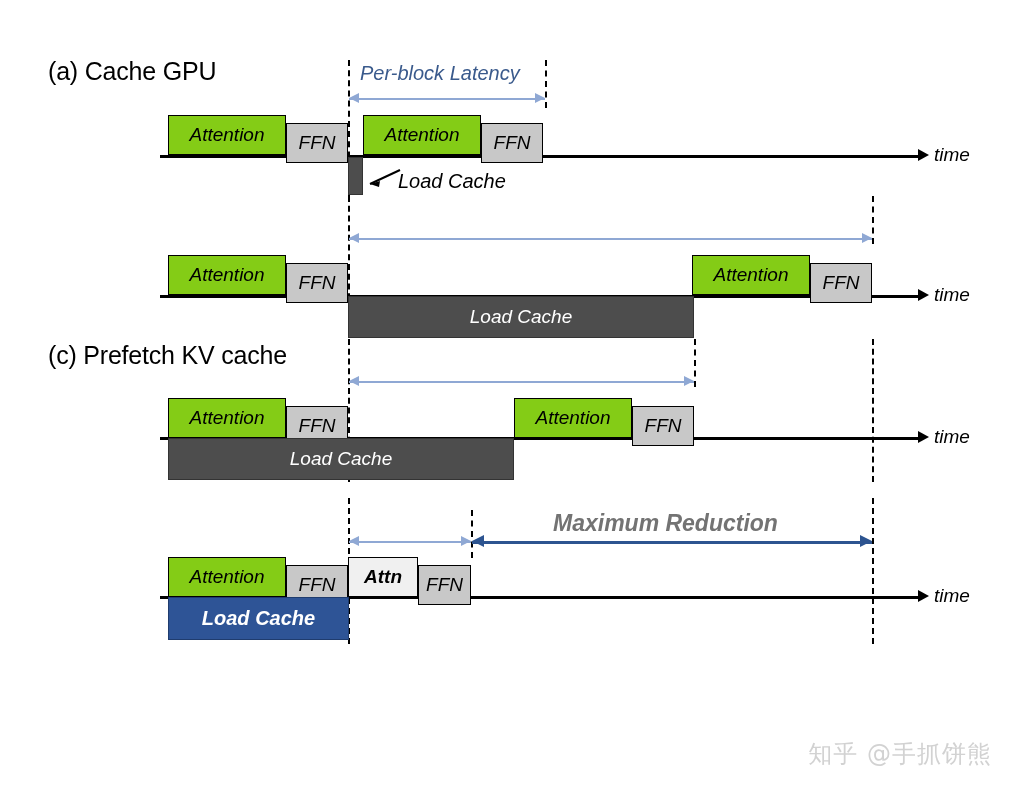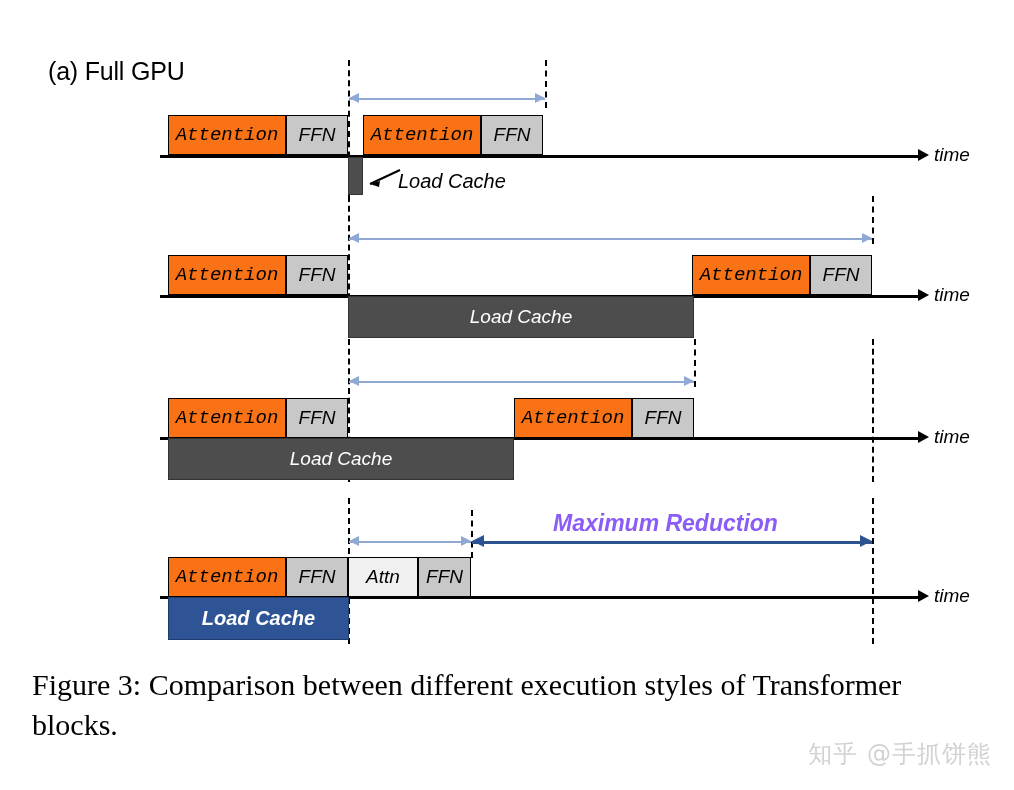--- a/index.html
+++ b/index.html
@@ -33,23 +33,23 @@
   }
 
   
   .blk{
     position:absolute;box-sizing:border-box;
     border:1.6px solid #000;
     display:flex;align-items:center;justify-content:center;
     font-size:19px;font-style:italic;color:#000;
     white-space:nowrap;overflow:hidden;
   }
-  .blk.attn{background:#f97316;font-family:Liberation Mono, monospace;}
-  .blk.ffn{background:#c8c8c8;}
-  .blk.attn-b{background:#f0f0f0;font-weight:normal;}
+  .blk.attn{background:#84cc16;}
+  .blk.ffn{background:#c8c8c8;margin-top:8px;}
+  .blk.attn-b{background:#f0f0f0;font-weight:bold;}
   .blk.load-dark{
     background:#4d4d4d;color:#ffffff;border:1.6px solid #333;
     font-size:19px;font-style:italic;
   }
   .blk.load-blue{
     background:#2e5496;color:#ffffff;border:1.6px solid #1f3c6e;
     font-size:20px;font-style:italic;font-weight:bold;
   }
   .blk.load-tiny{background:#4d4d4d;border:1.6px solid #333;}
 
@@ -73,21 +73,21 @@
   .dark .h-l{left:0;border-right:12px solid #2d5490;top:-6px;
              border-top-width:6px;border-bottom-width:6px;}
   .dark .h-r{right:0;border-left:12px solid #2d5490;top:-6px;
              border-top-width:6px;border-bottom-width:6px;}
 
   .mlabel{
     position:absolute;white-space:nowrap;
     font-family:"Liberation Sans", sans-serif;
   }
   .mlabel.light-lab{font-size:20px;font-style:italic;color:#3a5a8c;}
-  .mlabel.dark-lab{font-size:23px;font-style:italic;font-weight:bold;color:#8b5cf6;}
+  .mlabel.dark-lab{font-size:23px;font-style:italic;font-weight:bold;color:#737373;}
 
   
   .leader{position:absolute;}
   .callout{
     position:absolute;font-size:20px;font-style:italic;color:#000;
     white-space:nowrap;font-family:"Liberation Sans", sans-serif;
   }
 
   
   .caption{
@@ -102,25 +102,26 @@
     font-family:"DejaVu Sans", sans-serif;
     font-size:24px;color:#d2d2d2;white-space:nowrap;
     letter-spacing:1px;
   }
 </style>
 </head>
 <body>
 
 <div id="figure">
 
-  <div class="row-label" style="left:48px;top:57px;">(a) Full GPU</div>
+  <div class="row-label" style="left:48px;top:57px;">(a) Cache GPU</div>
 
   <div class="vdash" style="left:348px;top:60px;height:138px;"></div>
   <div class="vdash" style="left:545px;top:60px;height:48px;"></div>
 
+  <div class="mlabel light-lab" style="left:360px;top:62px;">Per-block Latency</div>
   <div class="marr light" style="left:349px;top:98px;width:196px;">
     <div class="bar" style="width:196px;"></div>
     <div class="h-l"></div>
     <div class="h-r"></div>
   </div>
 
   <div class="axis" style="left:160px;top:155px;width:758px;"></div>
   <div class="axis-head" style="left:918px;top:149px;"></div>
   <div class="axis-cap" style="left:934px;top:144px;">time</div>
 
@@ -151,20 +152,21 @@
   <div class="axis-head" style="left:918px;top:289px;"></div>
   <div class="axis-cap" style="left:934px;top:284px;">time</div>
 
   <div class="blk attn" style="left:168px;top:255px;width:118px;height:40px;">Attention</div>
   <div class="blk ffn" style="left:286px;top:255px;width:62px;height:40px;">FFN</div>
   <div class="blk attn" style="left:692px;top:255px;width:118px;height:40px;">Attention</div>
   <div class="blk ffn" style="left:810px;top:255px;width:62px;height:40px;">FFN</div>
 
   <div class="blk load-dark" style="left:348px;top:296px;width:346px;height:42px;">Load Cache</div>
 
+  <div class="row-label" style="left:48px;top:341px;">(c) Prefetch KV cache</div>
 
   <div class="vdash" style="left:348px;top:339px;height:143px;"></div>
   <div class="vdash" style="left:694px;top:339px;height:48px;"></div>
   <div class="vdash" style="left:872px;top:339px;height:143px;"></div>
 
   <div class="marr light" style="left:349px;top:381px;width:345px;">
     <div class="bar" style="width:345px;"></div>
     <div class="h-l"></div>
     <div class="h-r"></div>
   </div>
@@ -202,17 +204,16 @@
   <div class="axis-head" style="left:918px;top:590px;"></div>
   <div class="axis-cap" style="left:934px;top:585px;">time</div>
 
   <div class="blk attn" style="left:168px;top:557px;width:118px;height:40px;">Attention</div>
   <div class="blk ffn" style="left:286px;top:557px;width:62px;height:40px;">FFN</div>
   <div class="blk attn-b" style="left:348px;top:557px;width:70px;height:40px;">Attn</div>
   <div class="blk ffn" style="left:418px;top:557px;width:53px;height:40px;">FFN</div>
 
   <div class="blk load-blue" style="left:168px;top:597px;width:181px;height:43px;">Load Cache</div>
 
-  <div class="caption">Figure 3: Comparison between different execution styles of Transformer blocks.</div>
 
   <div class="watermark">知乎 @手抓饼熊</div>
 
 </div>
 
 </body></html>

